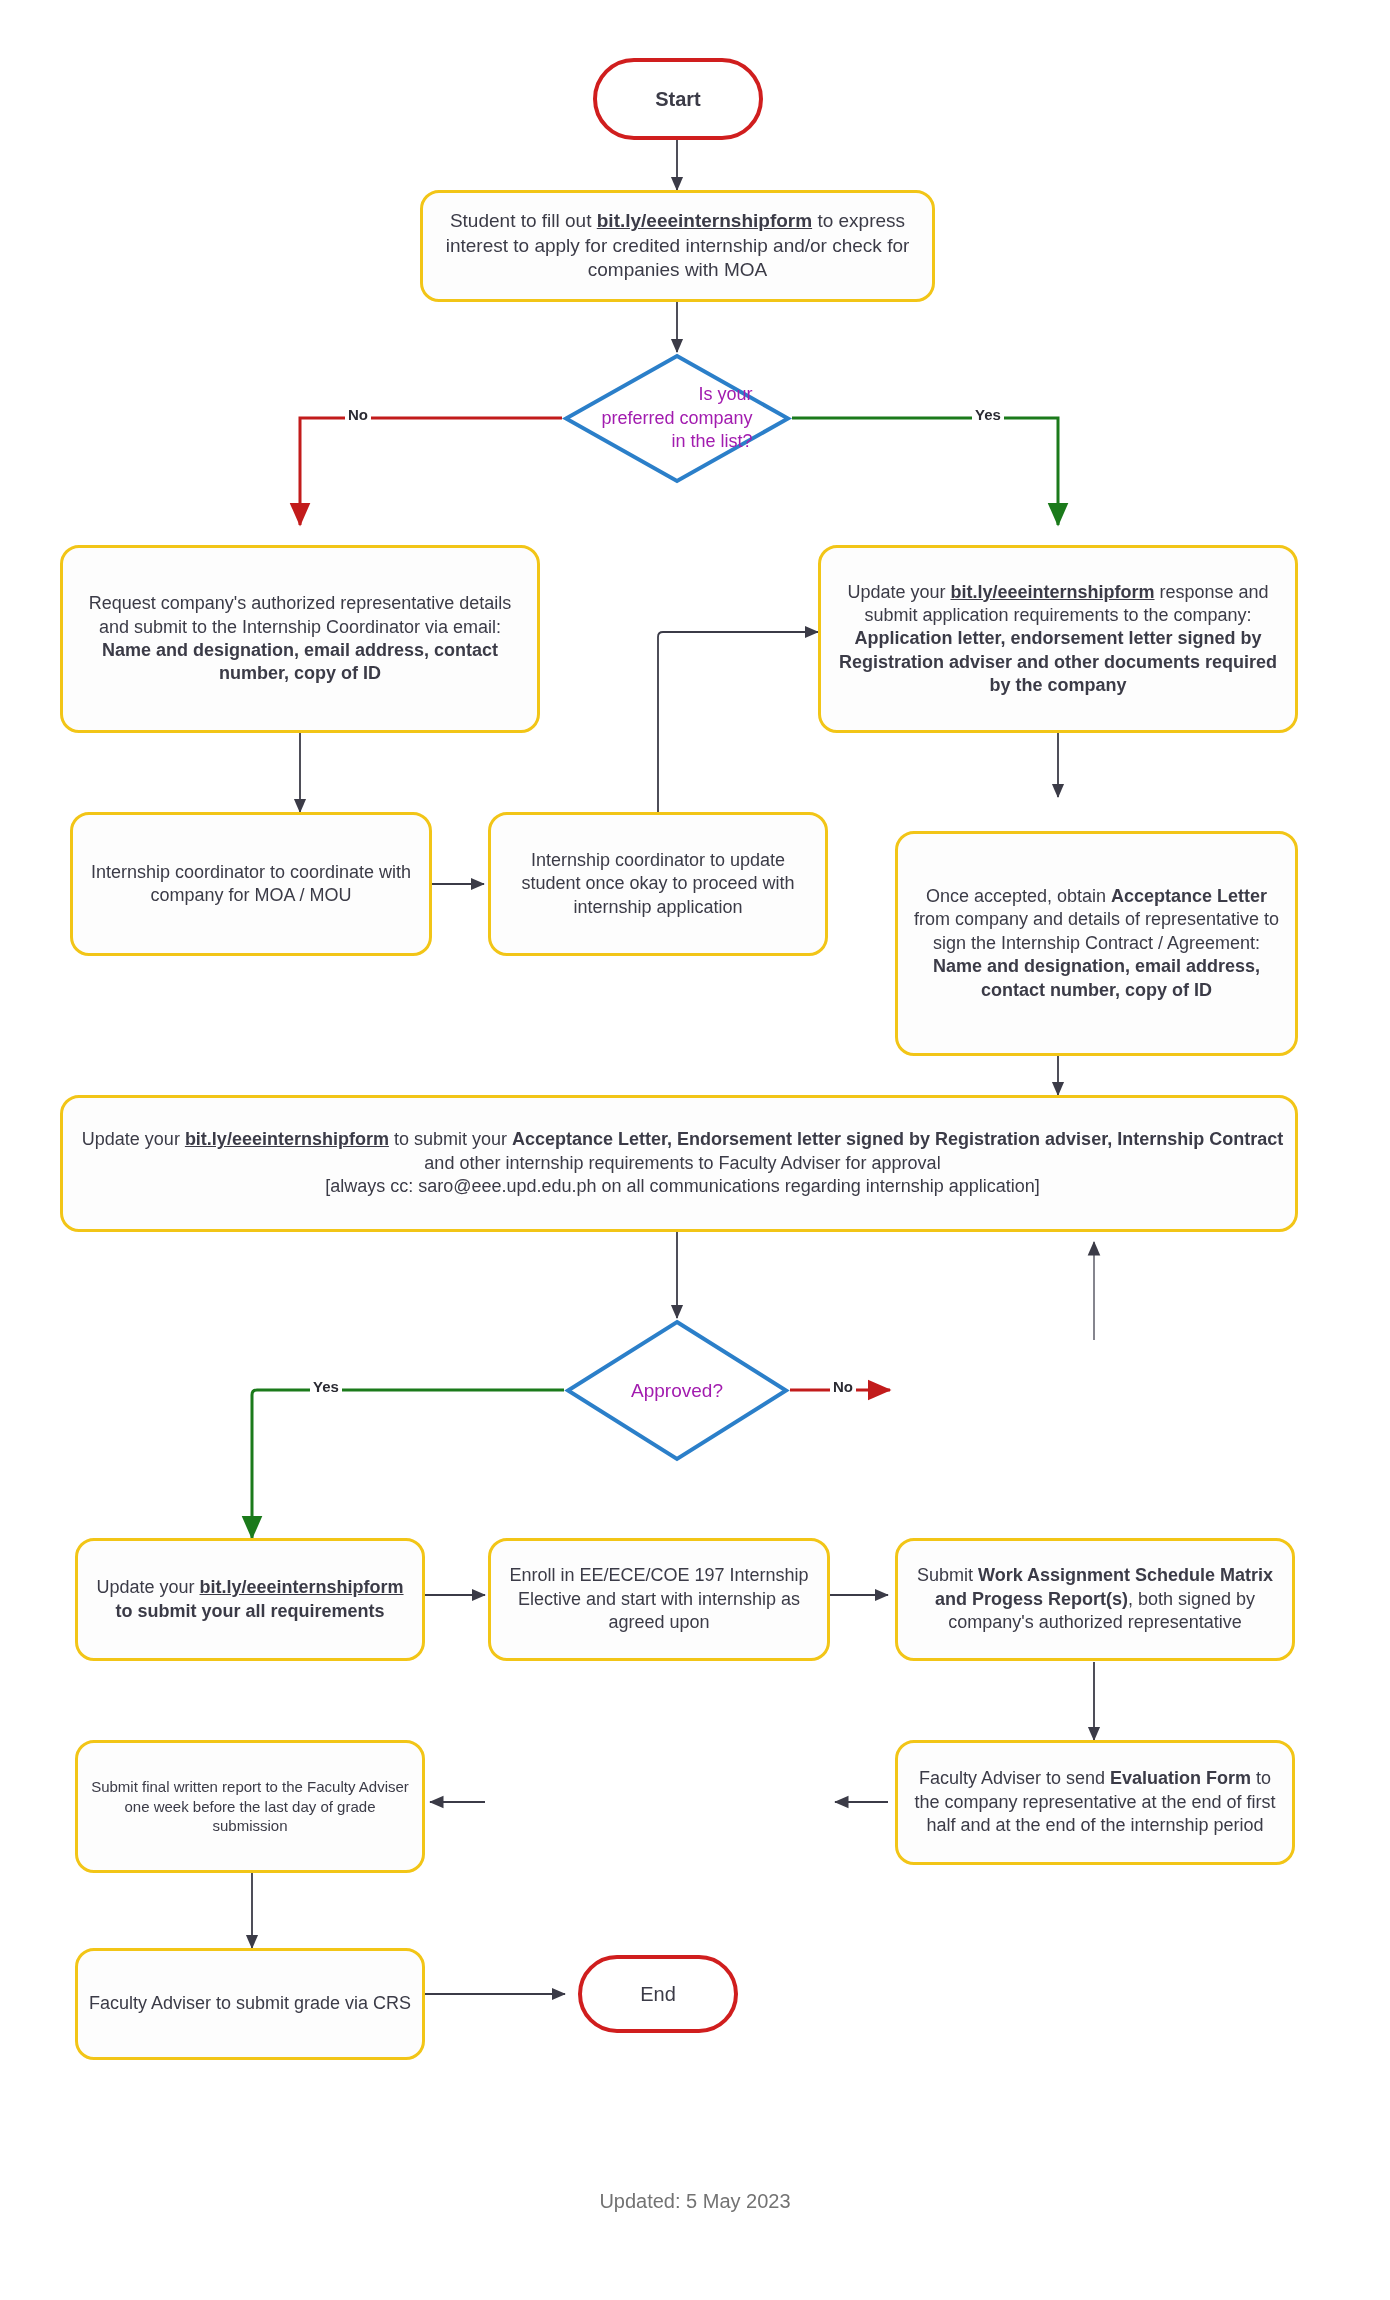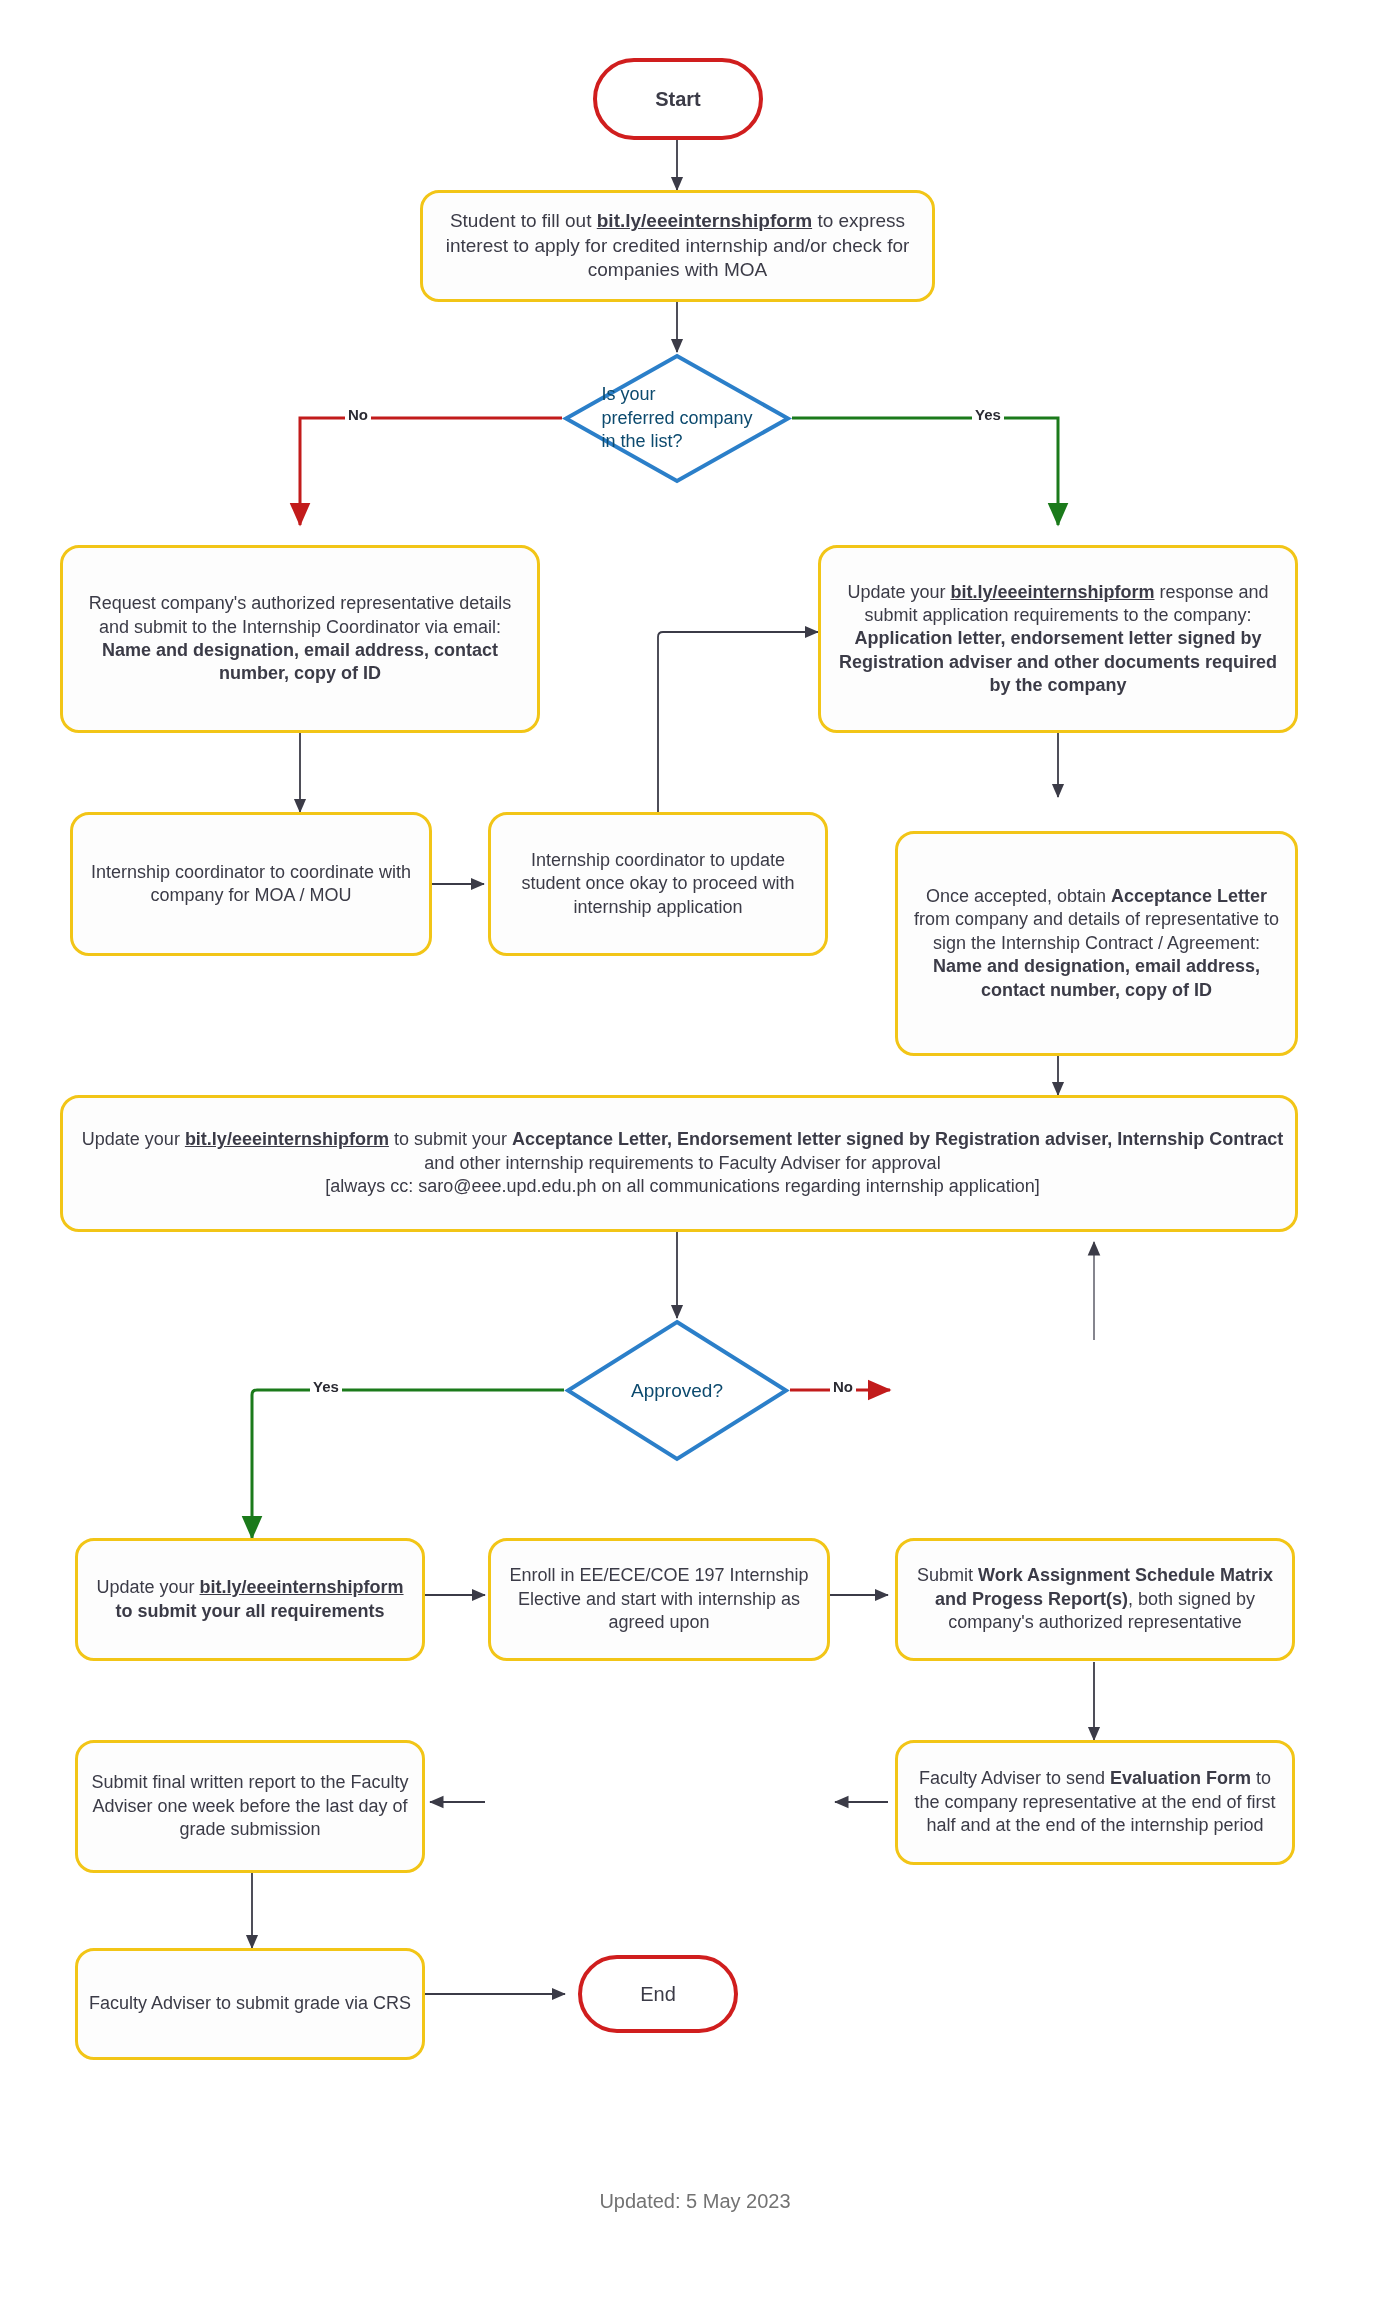--- a/index.html
+++ b/index.html
@@ -59,23 +59,23 @@
     display: flex;
     align-items: center;
     justify-content: center;
   }
   .decision-wrap svg.dia {
     position: absolute;
     left: 0; top: 0;
   }
   .decision-wrap .dtxt {
     position: relative;
-    text-align: left;
+    text-align: right;
     line-height: 1.32;
-    color: #0c4a6e;
+    color: #a21caf;
     z-index: 2;
   }
 
   .edge-label {
     position: absolute;
     font-size: 15px;
     font-weight: bold;
     color: #2b2b33;
     background: #ffffff;
     padding: 0 3px;
@@ -206,21 +206,21 @@
 
   <div class="node process" style="left:895px; top:1538px; width:400px; height:123px; font-size:18px;">
     <span class="txt rich"><span>Submit </span><b>Work Assignment Schedule Matrix and Progess Report(s)</b><span>, both signed by company's authorized representative</span></span>
   </div>
 
   <div class="node process" style="left:895px; top:1740px; width:400px; height:125px; font-size:18px;">
     <span class="txt rich"><span>Faculty Adviser to send </span><b>Evaluation Form</b><span> to the company representative at the end of first half and at the end of the internship period</span></span>
   </div>
 
 
-  <div class="node process" style="left:75px; top:1740px; width:350px; height:133px; font-size:18px;">
+  <div class="node process" style="left:75px; top:1740px; width:350px; height:133px; font-size:15px;">
     <span class="txt rich"><span>Submit final written report to the Faculty Adviser one week before the last day of grade submission</span></span>
   </div>
 
   <div class="node process" style="left:75px; top:1948px; width:350px; height:112px; font-size:18px;">
     <span class="txt rich"><span>Faculty Adviser to submit grade via CRS</span></span>
   </div>
 
   <div class="node terminator" style="left:578px; top:1955px; width:160px; height:78px; font-size:20px; font-weight:normal;">
     <span class="txt">End</span>
   </div>

